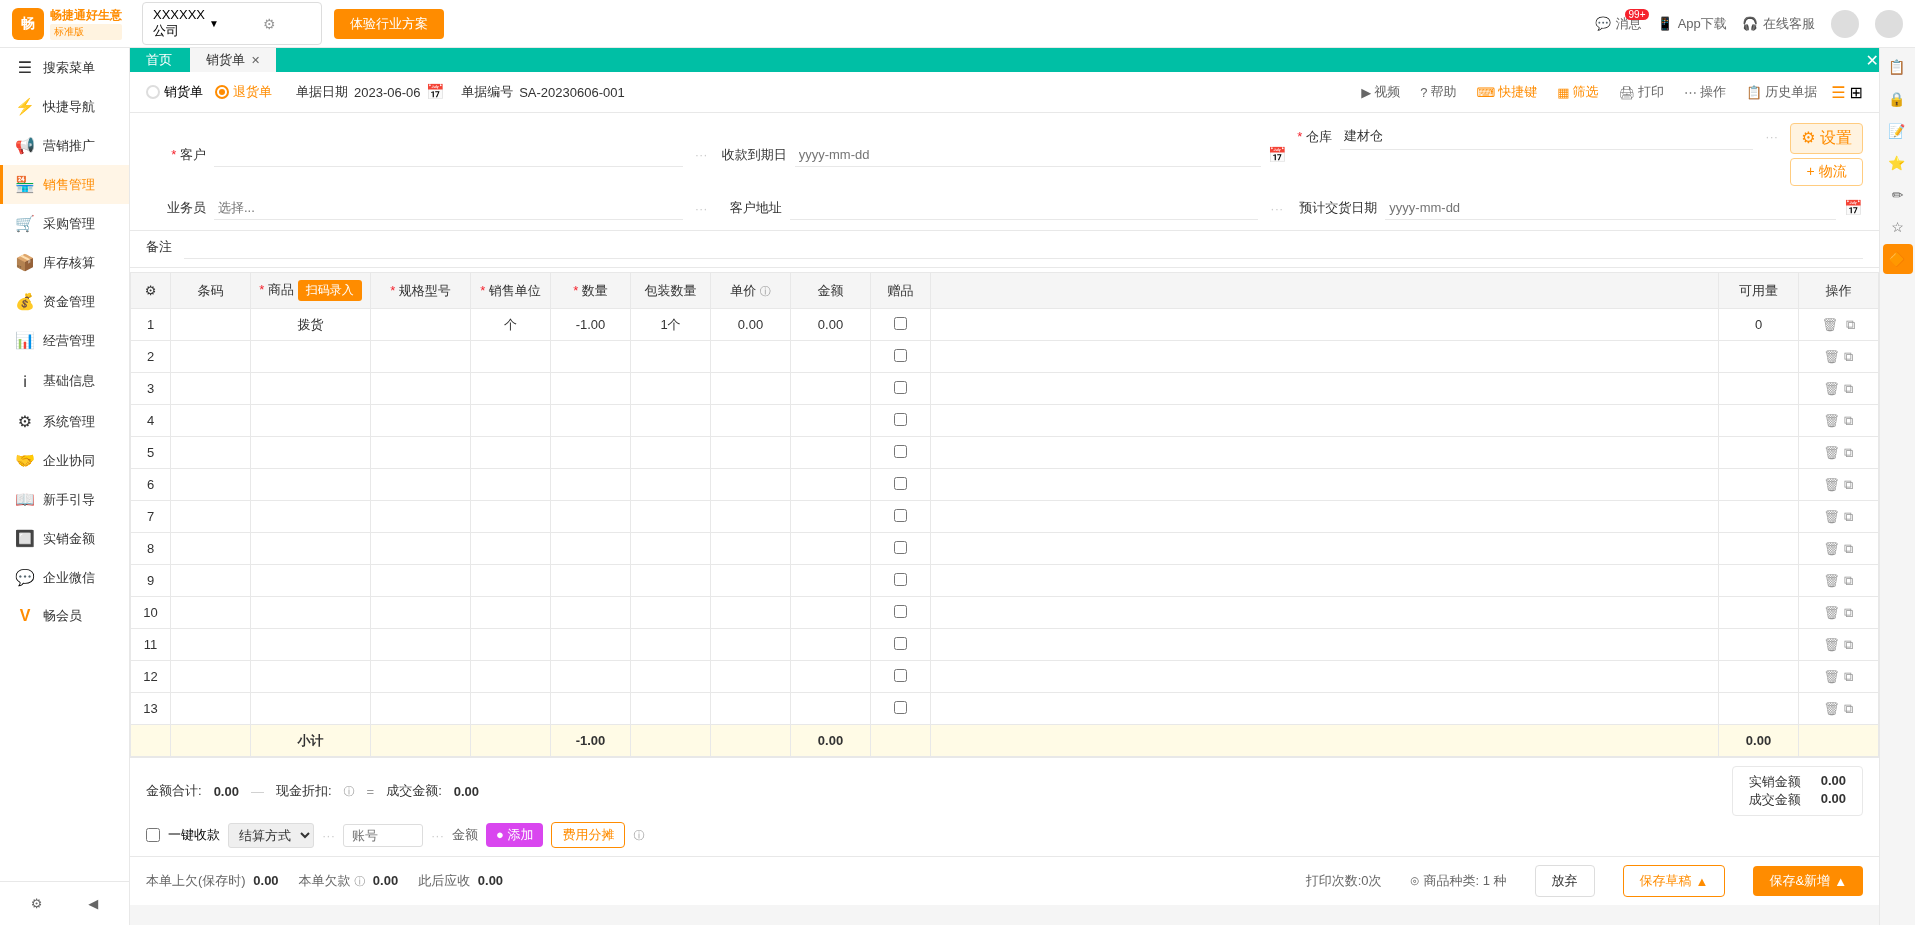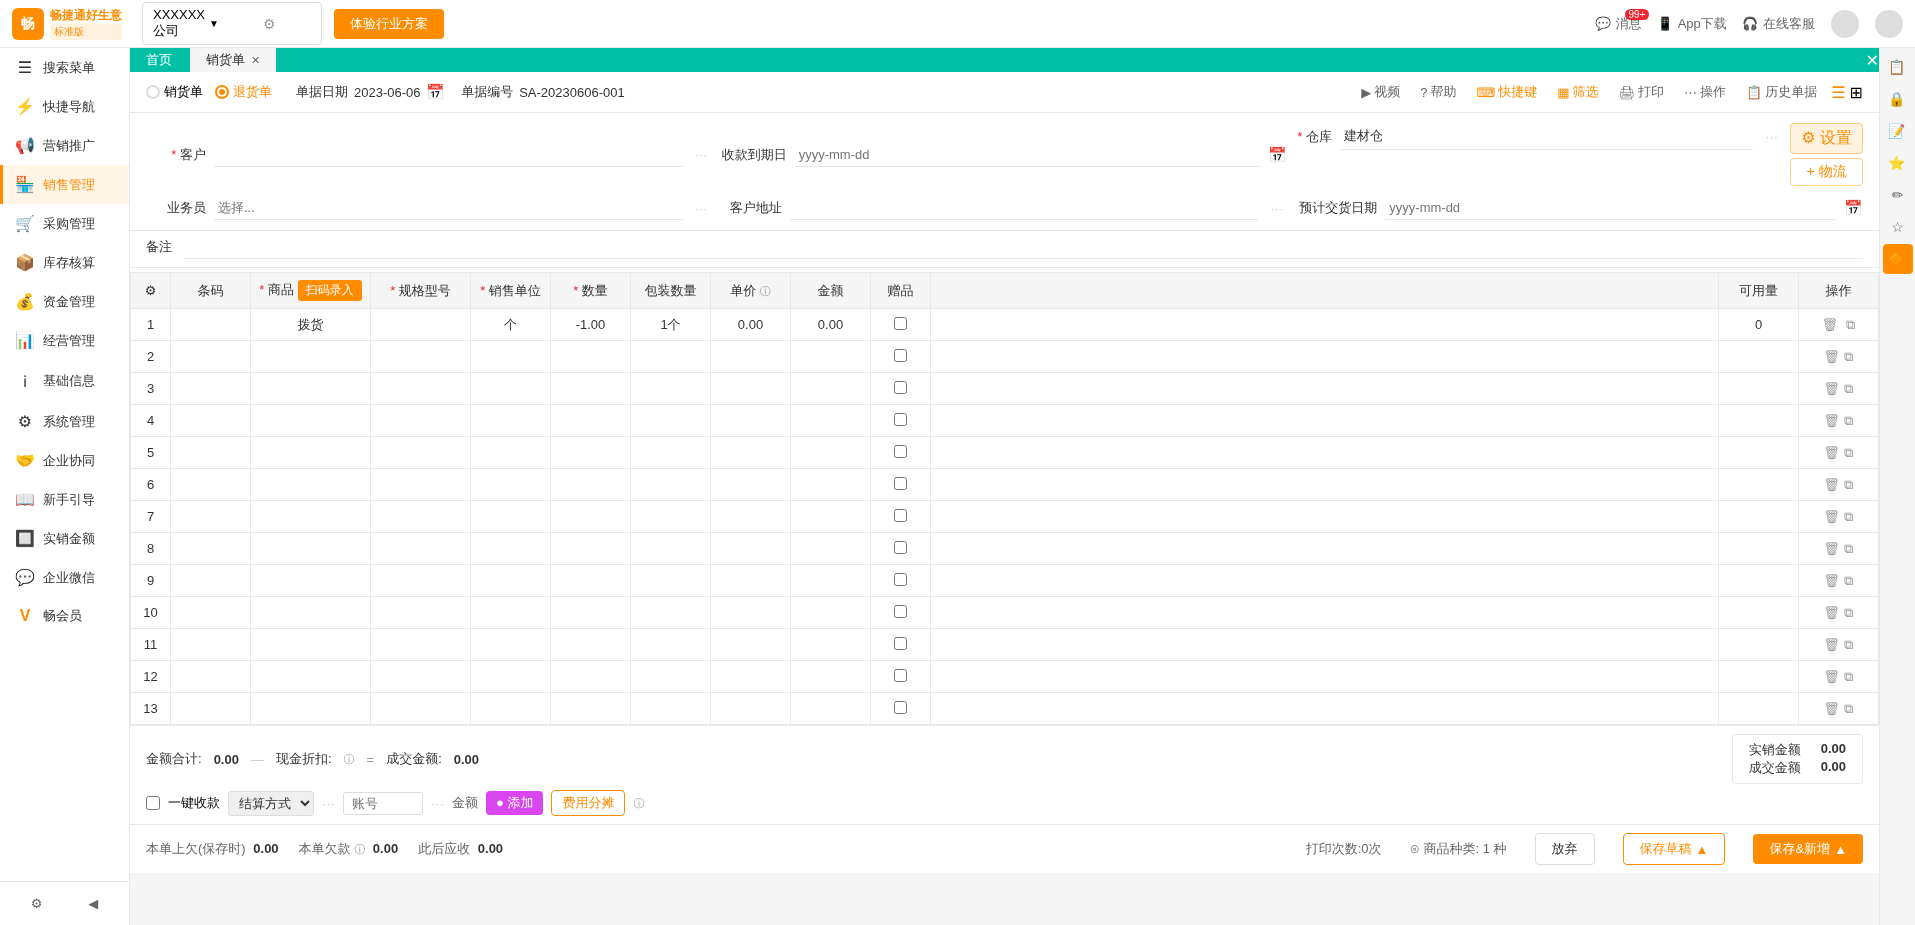--- a/index.html
+++ b/index.html
@@ -764,20 +764,35 @@
                   <td></td>
                   <td></td>
                   <td></td>
                   <td></td>
                   <td><input type="checkbox" style=""></td>
                   <td></td>
                   <td></td>
                   <td><span style="cursor:pointer;color:#999;margin-right:4px;">🗑</span><span style="cursor:pointer;color:#999;">⧉</span></td>
                 </tr>
 
+              <tr class="subtotal-row">
+                <td></td>
+                <td></td>
+                <td>小计</td>
+                <td></td>
+                <td></td>
+                <td class="red-text">-1.00</td>
+                <td></td>
+                <td></td>
+                <td>0.00</td>
+                <td></td>
+                <td></td>
+                <td>0.00</td>
+                <td></td>
+              </tr>
             </tbody>
           </table>
         </div>
 
         <div class="bottom-area">
           <div class="total-row">
             <span class="total-label">金额合计:</span>
             <span class="total-value">0.00</span>
             <span class="total-divider">—</span>
             <span class="total-label">现金折扣:</span>

